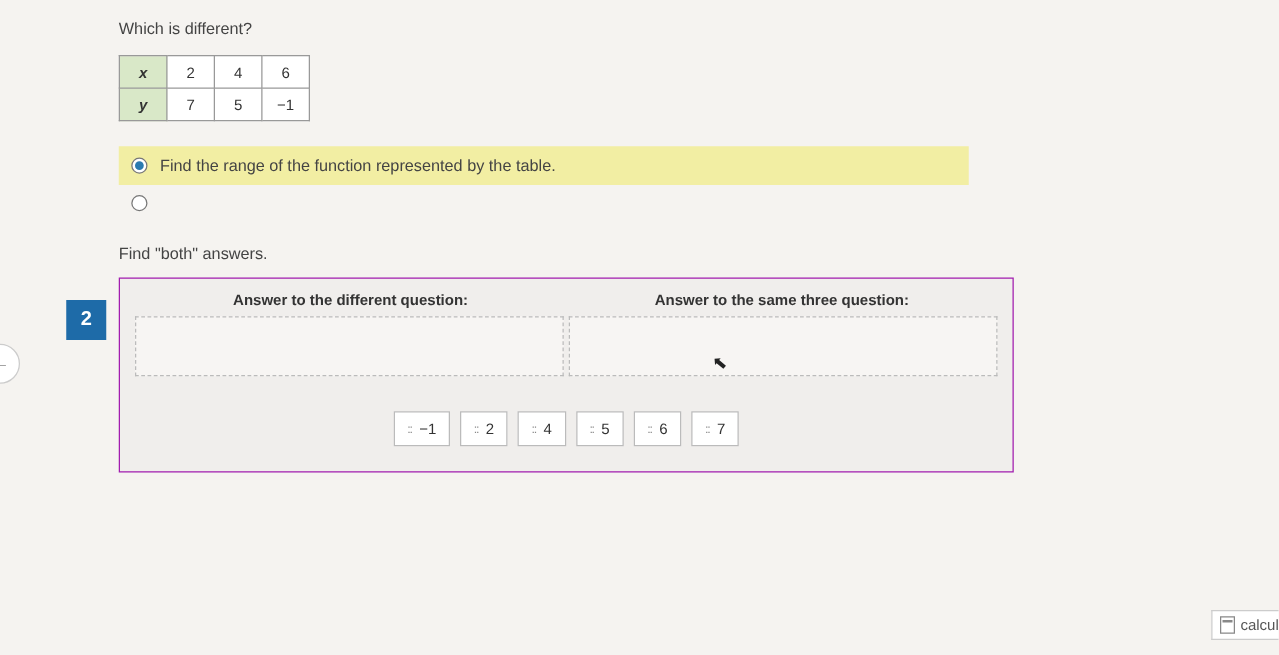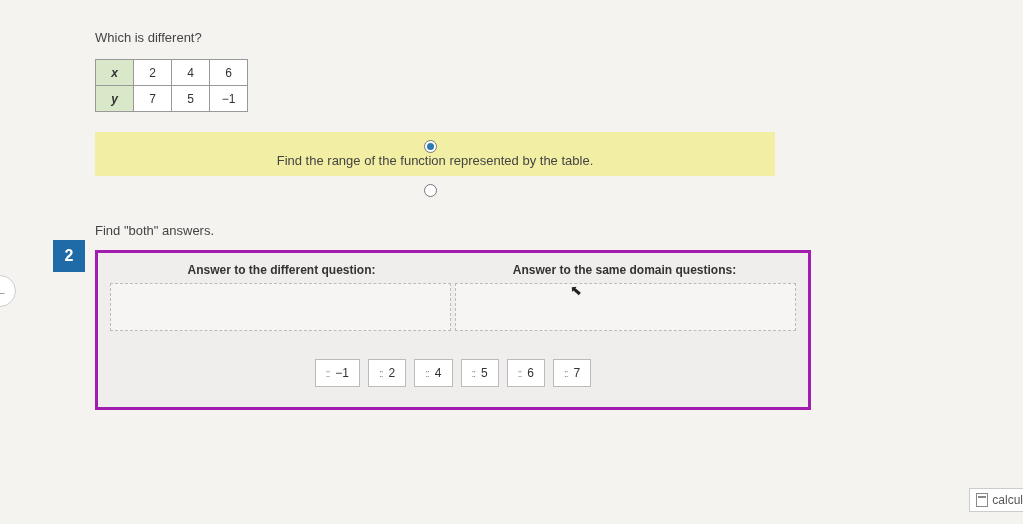--- a/index.html
+++ b/index.html
@@ -7,21 +7,21 @@
       font-family: Arial, Helvetica, sans-serif;
       background: #f5f3f0;
       color: #333;
       font-size: 13px;
       width: 1023px;
       height: 524px;
       position: relative;
       overflow: hidden;
     }
     .content {
-      padding: 30px 0 0 95px;
+      padding: 15px 0 0 95px;
     }
     .heading {
       font-size: 13px;
       color: #444;
       margin-bottom: 14px;
     }
     .xy-table {
       border-collapse: collapse;
       margin-bottom: 20px;
     }
@@ -42,21 +42,20 @@
     .options {
       margin-top: 4px;
     }
     .option {
       display: flex;
       align-items: center;
       padding: 8px 10px;
       font-size: 13px;
       color: #444;
       max-width: 680px;
-      flex-direction: column;
     }
     .option.selected {
       background: #f2eea3;
     }
     .radio {
       width: 13px;
       height: 13px;
       border: 1px solid #777;
       border-radius: 50%;
       margin-right: 10px;
@@ -104,21 +103,21 @@
       font-size: 16px;
       transform: translateX(-50%);
     }
     .find-both {
       font-size: 13px;
       color: #444;
       margin: 18px 0 12px 0;
     }
     .answer-area {
       background: #f0eeec;
-      border: 3px solid #a21caf;
+      border: 1px solid #a21caf;
       padding: 10px 12px 20px 12px;
       width: 716px;
     }
     .answer-headers {
       display: flex;
       margin-bottom: 6px;
     }
     .answer-headers > div {
       flex: 1;
       text-align: center;
@@ -223,21 +222,21 @@
     <div class="option">
       <span class="radio"></span>
     </div>
   </div>
 
   <div class="find-both">Find "both" answers.</div>
 
   <div class="answer-area">
     <div class="answer-headers">
       <div>Answer to the different question:</div>
-      <div>Answer to the same domain questions:</div>
+      <div>Answer to the same three question:</div>
     </div>
     <div class="dropzones">
       <div class="dropzone"></div>
       <div class="dropzone"></div>
     </div>
     <div class="tiles">
       <div class="tile">
           <span class="grip">::</span>
           <span>−1</span>
         </div>

